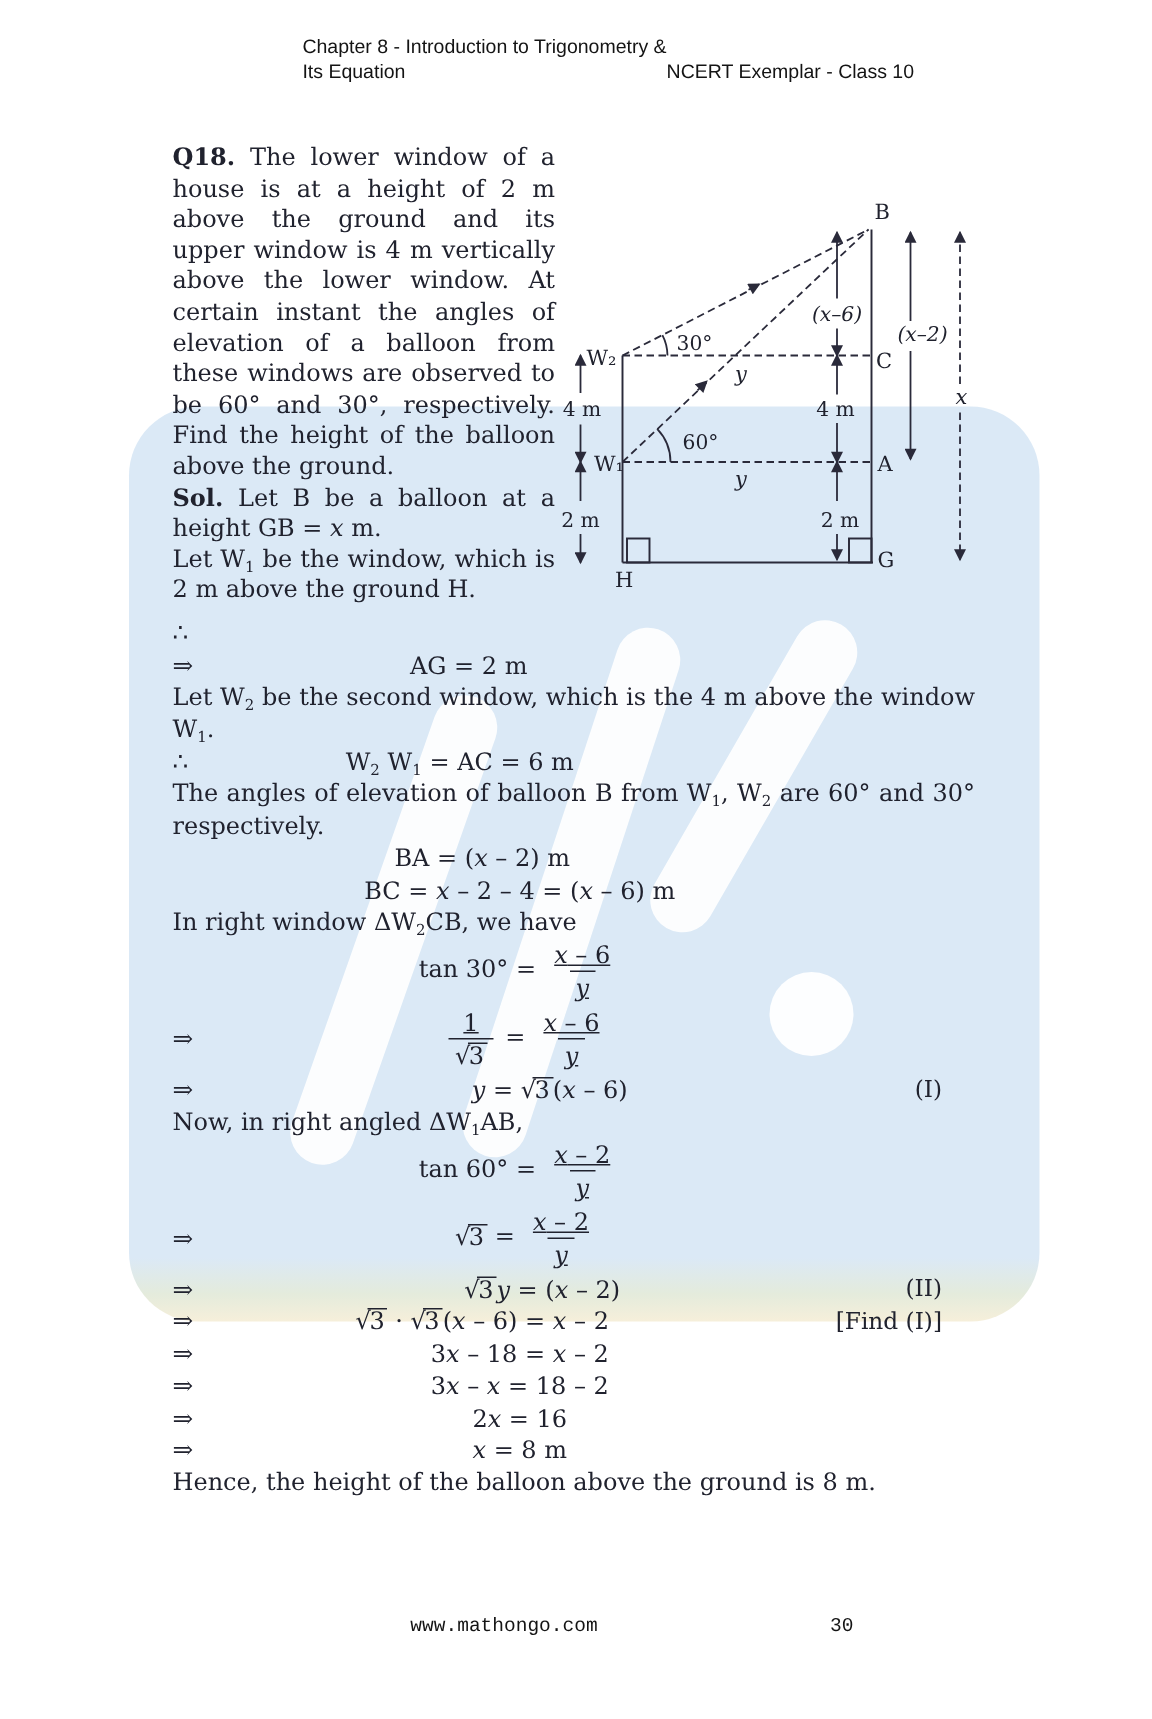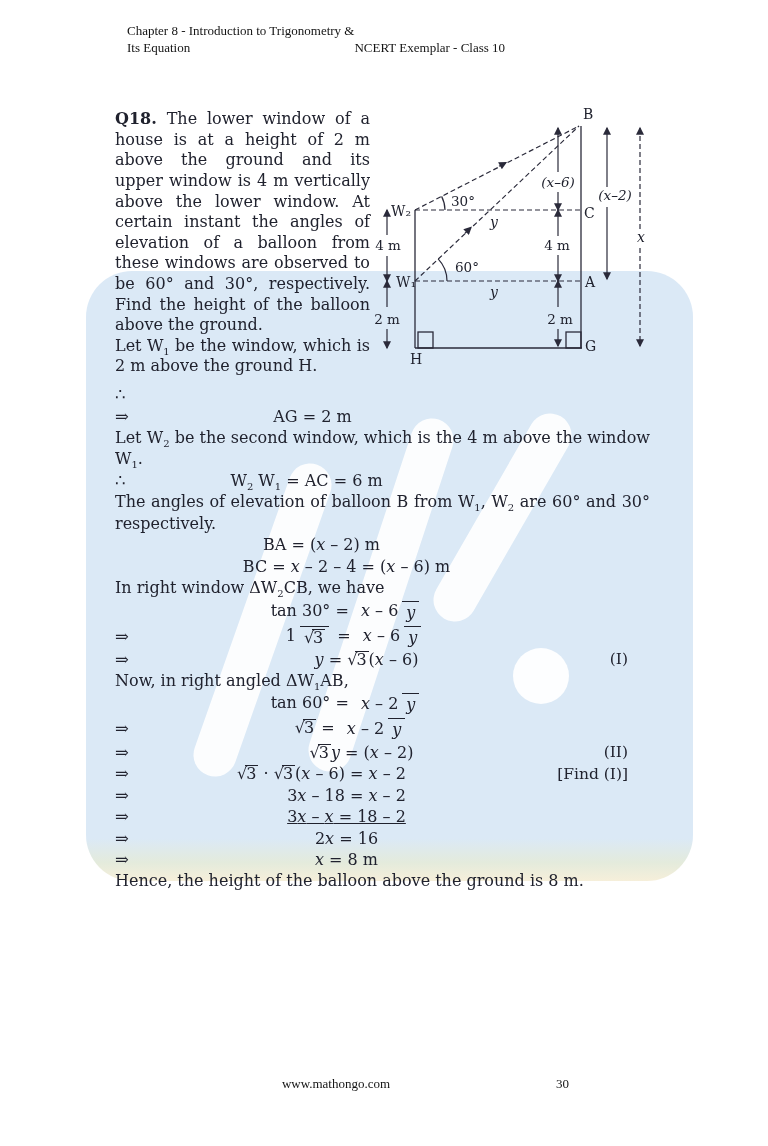--- a/index.html
+++ b/index.html
@@ -5,50 +5,50 @@
 <style>
   html,body{margin:0;padding:0;background:#ffffff;}
   .page{position:relative;width:768px;height:1146px;background:#ffffff;overflow:hidden;
         font-family:"DejaVu Serif",serif;color:#20222e;}
   
   .panel{position:absolute;left:86px;top:271px;width:607px;height:610px;border-radius:46px;
          background:linear-gradient(180deg,#dbe9f6 0%,#dbe9f6 93%,#e4ebdc 97%,#f6efda 100%);z-index:0;}
   .panel svg{position:absolute;left:0;top:0;}
   .content{position:relative;z-index:1;}
   
-  .hdr{display:flex;justify-content:flex-start;align-items:flex-end;
-       padding:22px 84px 0 127px;font-family:Liberation Serif, serif;
+  .hdr{display:flex;justify-content:center;align-items:flex-end;
+       padding:22px 84px 0 127px;font-family:Liberation Sans, sans-serif;
        font-size:13px;line-height:17px;color:#141414;}
   
   .toprow{display:flex;align-items:flex-end;padding-left:115px;margin-top:39px;}
   .qcol{width:255px;font-size:16px;line-height:20.6px;text-align:justify;}
   .qcol p{margin:0;}
   .dcol{width:325px;margin-top:-7px;}
   
   .rows{margin-top:7px;}
   .trow{padding:0 118px 0 115px;font-size:16px;line-height:21.4px;text-align:justify;}
   .mrow{display:flex;align-items:center;min-height:21.5px;padding:0 140px 0 115px;font-size:16px;}
   .msym{width:46px;flex:none;font-size:16.5px;}
   .meq{flex:1;text-align:center;}
   .eqi{display:inline-block;white-space:nowrap;}
   .mtag{width:86px;flex:none;text-align:right;font-size:15.5px;}
   .bold{font-weight:bold;}
   .var{font-style:italic;}
   .sub{font-size:10px;vertical-align:-3.5px;line-height:0;}
   .rt{white-space:nowrap;display:inline-block;}
   .rtv{display:inline-block;border-top:1.3px solid currentColor;padding:0 2px 0 1px;margin-left:-2px;line-height:1.05;}
-  .frac{display:inline-flex;align-items:center;vertical-align:middle;margin:2px 3px;text-align:center;}
+  .frac{display:inline-flex;flex-direction:column;align-items:center;vertical-align:middle;margin:2px 3px;text-align:center;text-decoration:underline;}
   .frac .num{display:inline-block;line-height:19px;padding:0 4px 1px;}
   .frac .den{display:inline-block;line-height:19px;border-top:1.3px solid currentColor;padding:1px 4px 0;}
   
   .dg text{font-family:"DejaVu Serif",serif;font-size:14px;fill:#20222e;}
   .dg text.sm{font-size:13.5px;}
   .dg text.itl{font-style:italic;}
   
-  .footer{position:absolute;left:0;top:1076px;width:672px;font-family:Liberation Serif, serif;
+  .footer{position:absolute;left:0;top:1076px;width:672px;font-family:Liberation Mono, monospace;
           font-size:13px;color:#141414;z-index:1;}
   .furl{text-align:center;}
   .fpage{position:absolute;right:103px;top:0;}
 </style>
 </head>
 <body>
 
 <div class="page">
 
   <div class="panel">
@@ -68,20 +68,21 @@
       <div>
         <div>Chapter 8 - Introduction to Trigonometry &amp;</div>
         <div>Its Equation</div>
       </div>
       <div>NCERT Exemplar - Class 10</div>
     </div>
 
     <div class="toprow">
       <div class="qcol">
         <p><span class="bold">Q18.</span><span class="tk">  The lower window of a house is at a height of 2 m above the ground and its upper window is 4 m vertically above the lower window. At certain instant the angles of elevation of a balloon from these windows are observed to be 60° and 30°, respectively. Find the height of the balloon above the ground.</span></p>
+        <p><span class="bold">Sol.</span><span class="tk"> Let B be a balloon at a height GB = </span><span class="var">x</span><span class="tk"> m.</span></p>
         <p><span class="tk">Let W</span><span class="sub">1</span><span class="tk"> be the window, which is 2 m above the ground H.</span></p>
       </div>
       <div class="dcol">
         <svg class="dg" width="325" height="285" viewBox="0 0 325 285">
           <defs>
             <marker id="ah" markerUnits="userSpaceOnUse" markerWidth="9" markerHeight="8" viewBox="0 0 10 10" refX="8.5" refY="5" orient="auto-start-reverse">
               <path d="M0 0 L10 5 L0 10 z" fill="#2a2a3a"></path>
             </marker>
           </defs>
           <g stroke="#2a2a3a" stroke-width="1.3" fill="none">
@@ -222,21 +223,21 @@
           <div class="meq"><span class="eqi" style="transform: translateX(-30px);"><span class="rt"><span class="rsign">√</span><span class="rtv"><span class="tk">3</span></span></span><span class="tk"> · </span><span class="rt"><span class="rsign">√</span><span class="rtv"><span class="tk">3</span></span></span><span class="tk">(</span><span class="var">x</span><span class="tk"> – 6) = </span><span class="var">x</span><span class="tk"> – 2</span></span></div>
           <div class="mtag">[Find (I)]</div>
         </div>
         <div class="mrow">
           <div class="msym">⇒</div>
           <div class="meq"><span class="eqi" style="transform: translateX(-5px);"><span class="tk">3</span><span class="var">x</span><span class="tk"> – 18 = </span><span class="var">x</span><span class="tk"> – 2</span></span></div>
           <div class="mtag"></div>
         </div>
         <div class="mrow">
           <div class="msym">⇒</div>
-          <div class="meq"><span class="eqi" style="transform: translateX(-5px); text-decoration: underline;"><span class="tk">3</span><span class="var">x</span><span class="tk"> – </span><span class="var">x</span><span class="tk"> = 18 – 2</span></span></div>
+          <div class="meq"><span class="eqi" style="transform: translateX(-5px);"><span class="tk">3</span><span class="var">x</span><span class="tk"> – </span><span class="var">x</span><span class="tk"> = 18 – 2</span></span></div>
           <div class="mtag"></div>
         </div>
         <div class="mrow">
           <div class="msym">⇒</div>
           <div class="meq"><span class="eqi" style="transform: translateX(-5px);"><span class="tk">2</span><span class="var">x</span><span class="tk"> = 16</span></span></div>
           <div class="mtag"></div>
         </div>
         <div class="mrow">
           <div class="msym">⇒</div>
           <div class="meq"><span class="eqi" style="transform: translateX(-5px);"><span class="var">x</span><span class="tk"> = 8 m</span></span></div>

